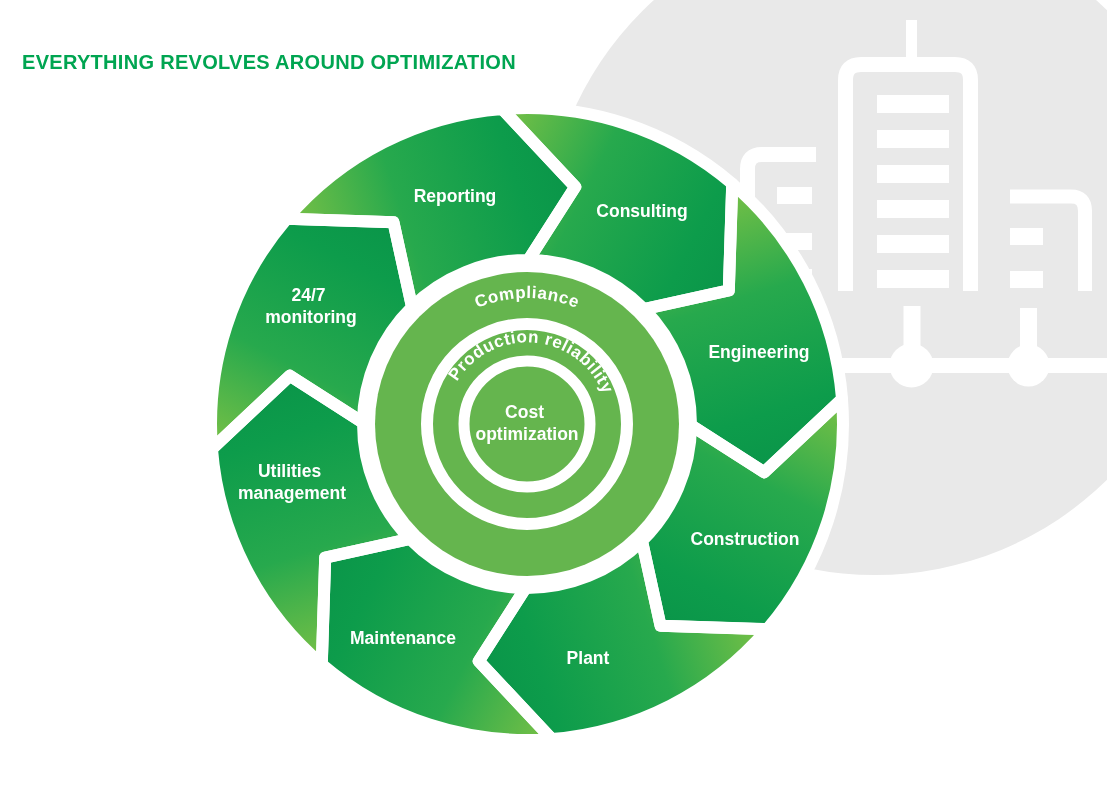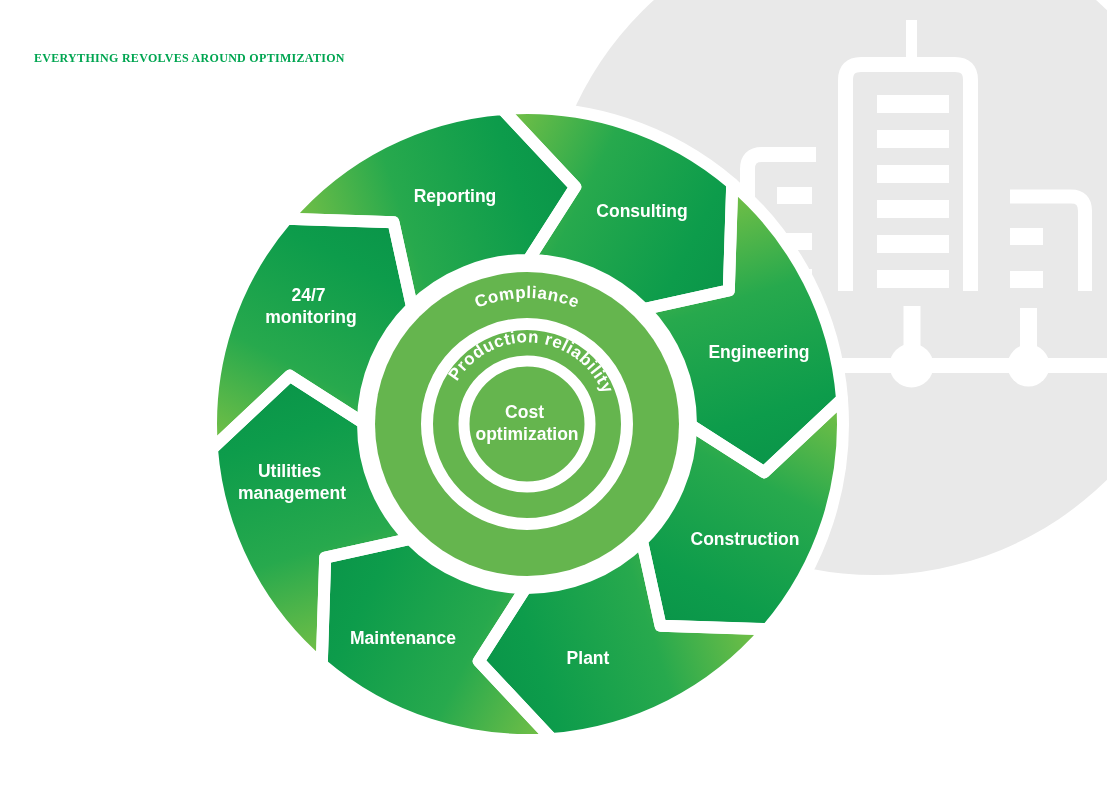--- a/index.html
+++ b/index.html
@@ -12,28 +12,27 @@
     font-family: "Liberation Sans", sans-serif;
   }
   .stage {
     position: relative;
     width: 1107px;
     height: 810px;
     background: #ffffff;
   }
   .page-title {
     position: absolute;
-    left: 34px;
+    left: 22px;
     top: 51px;
-    font-size: 12px;
+    font-size: 20px;
     font-weight: bold;
     letter-spacing: 0.3px;
     color: #00a551;
     white-space: nowrap;
-    font-family: Liberation Serif, serif;
   }
   svg.diagram {
     position: absolute;
     left: 0;
     top: 0;
   }
   .seg-label {
     font-family: "Liberation Sans", sans-serif;
     font-size: 17.5px;
     font-weight: bold;

